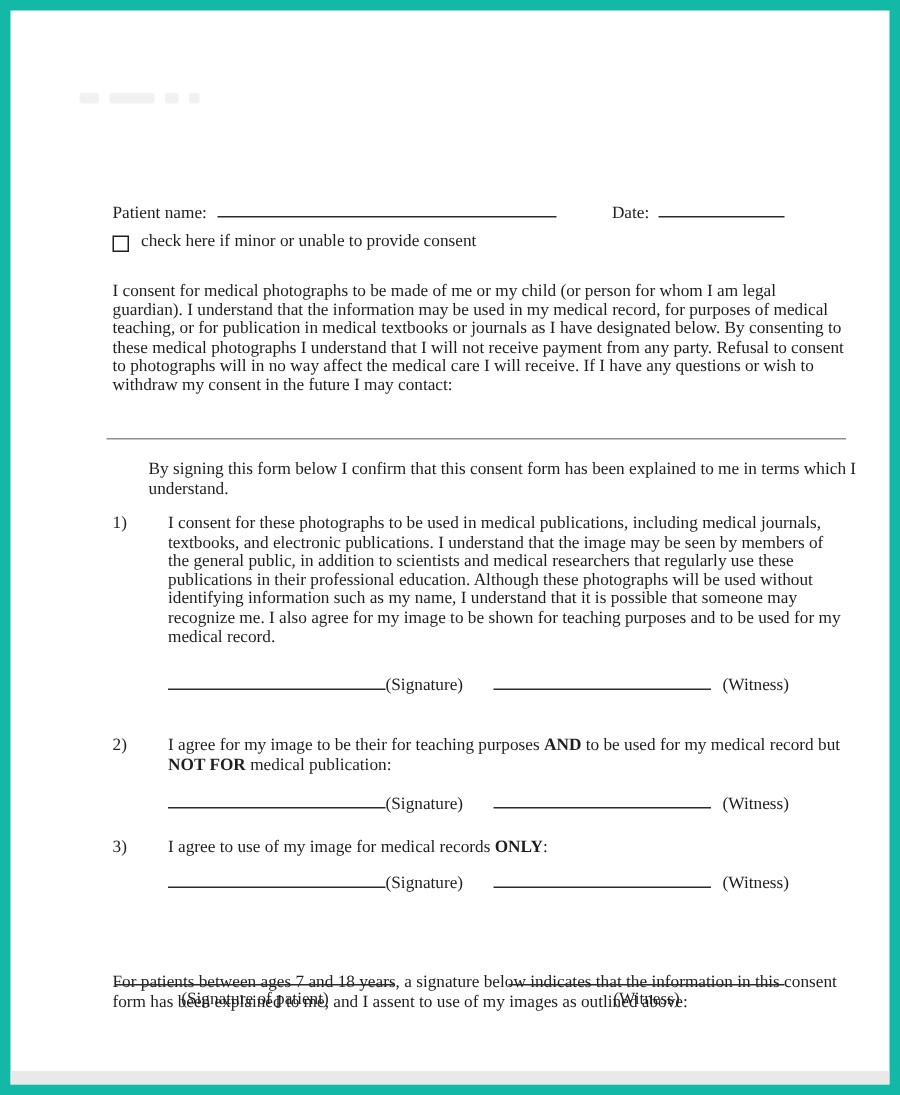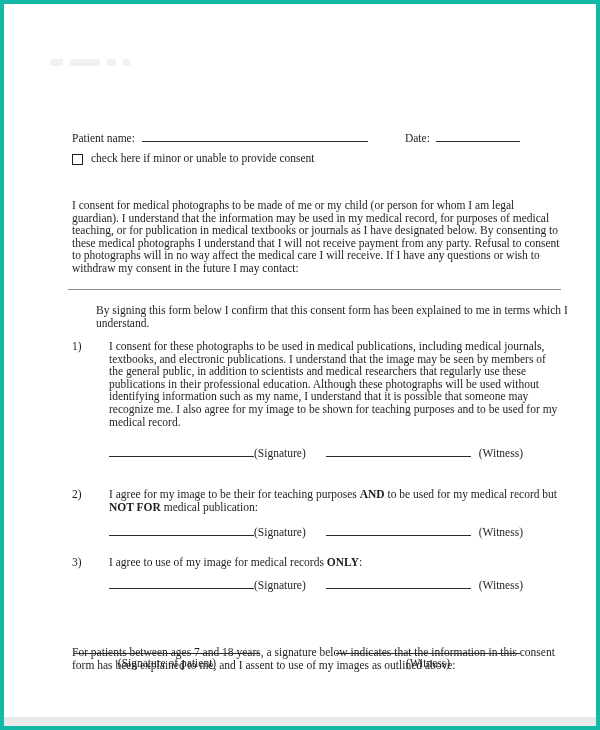--- a/index.html
+++ b/index.html
@@ -1,21 +1,21 @@
 <!DOCTYPE html>
 <html><head>
 <meta charset="utf-8">
 <style>
   * { margin:0; padding:0; box-sizing:border-box; }
   html,body { background:#fff; }
   .page {
     position:relative;
     width:600px; height:730px;
     background:#ffffff;
-    border:4px solid #14b8a6;
+    border:7px solid #14b8a6;
     font-family:"Liberation Serif", serif;
     font-size:11.5px;
     line-height:12.6px;
     color:#1e1e1e;
     overflow:hidden;
   }
   .abs { position:absolute; }
 
   
   .watermark { left:46px; top:55px; display:flex; gap:7px; align-items:center; }
@@ -27,21 +27,21 @@
   .uline { display:inline-block; border-bottom:1px solid #2b2b2b; height:11px; vertical-align:baseline; }
   .u-patient { width:226px; margin-left:7px; }
   .date-label { margin-left:37px; }
   .u-date { width:84px; margin-left:6px; }
 
   
   .checkbox-row { left:68px; top:148px; display:flex; align-items:flex-end; gap:8px; }
   .checkbox { width:11px; height:11px; border:1.5px solid #1e1e1e; background:#fff; flex:none; }
 
   .para { text-align:left; }
-  .intro { left:68px; top:195px; width:492px; }
+  .intro { left:68px; top:181px; width:492px; }
   .contact-line { left:64px; top:276px; width:493px; height:10px; border-bottom:1.2px solid #8f8f8f; }
   .confirm { left:68px; top:300px; width:492px;margin-left:24px; }
 
   .item { left:68px; display:flex; }
   .item .num { width:37px; flex:none; }
   .item .itext { width:453px; }
   .item1 { top:336px; }
   .item2 { top:484px; }
   .item3 { top:552px; }
   .itext b { font-weight:bold; }

